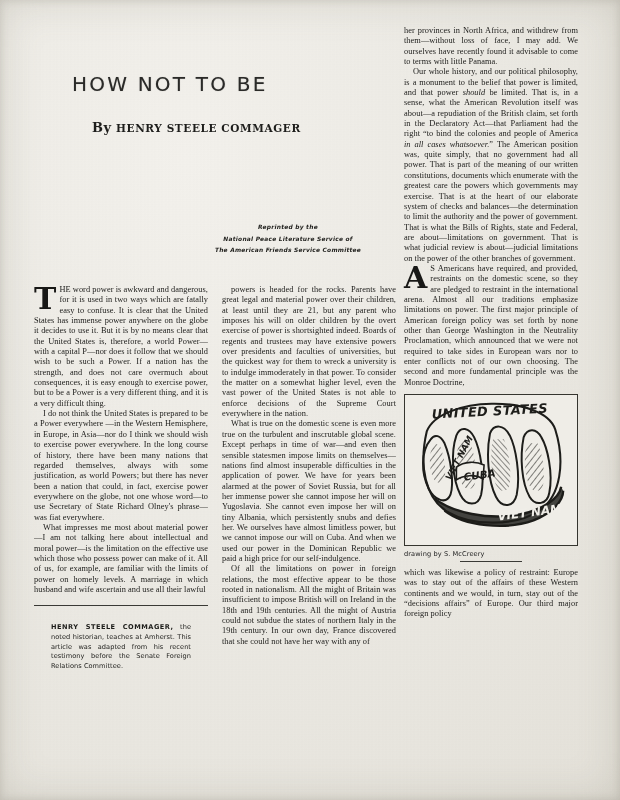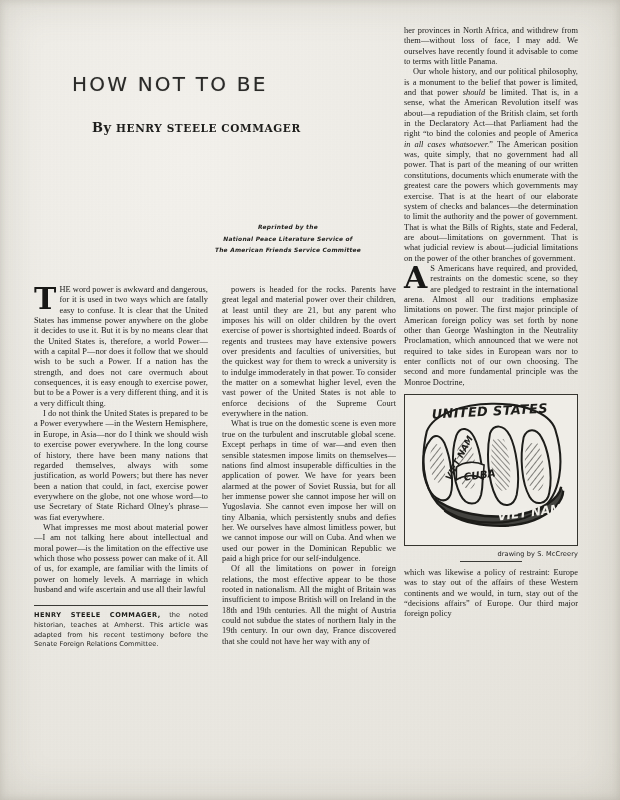--- a/index.html
+++ b/index.html
@@ -101,42 +101,42 @@
     line-height:23px;
     padding:2px 3px 0 0;
     color:#181816;
   }
   em { }
 
   
   .bio-wrap { margin-top:10px; }
   .bio-rule { border-top:1.1px solid #3a3a36; margin:0 0 5px 0; }
   p.bio {
-    margin:0;
+    margin:17px;
     font-family:"DejaVu Sans", sans-serif;
     font-size:6.6px;
     line-height:9.6px;
     text-align:justify;
     color:#1d1d1a;
     letter-spacing:.05px;
   }
   p.bio b { font-weight:700; letter-spacing:.5px; }
 
   
   figure.cartoon { margin:6px 0 0 0; }
   .cartoon-frame {
     border:1.1px solid #35352f;
     height:150px;
     position:relative;
     overflow:hidden;
     background:#efede7;
   }
   .cartoon-frame svg { display:block; width:100%; height:100%; }
   figcaption.cartoon-cap {
-    text-align:right;
+    text-align:left;
     font-family:"DejaVu Sans", sans-serif;
     font-size:6.6px;
     color:#222;
     padding:4px 0 3px 0;
     letter-spacing:.1px;
   }
   .cap-rule { width:62px; height:1px; background:#3a3a36; margin:0 auto 6px auto; }
 </style>
 </head>
 <body>

